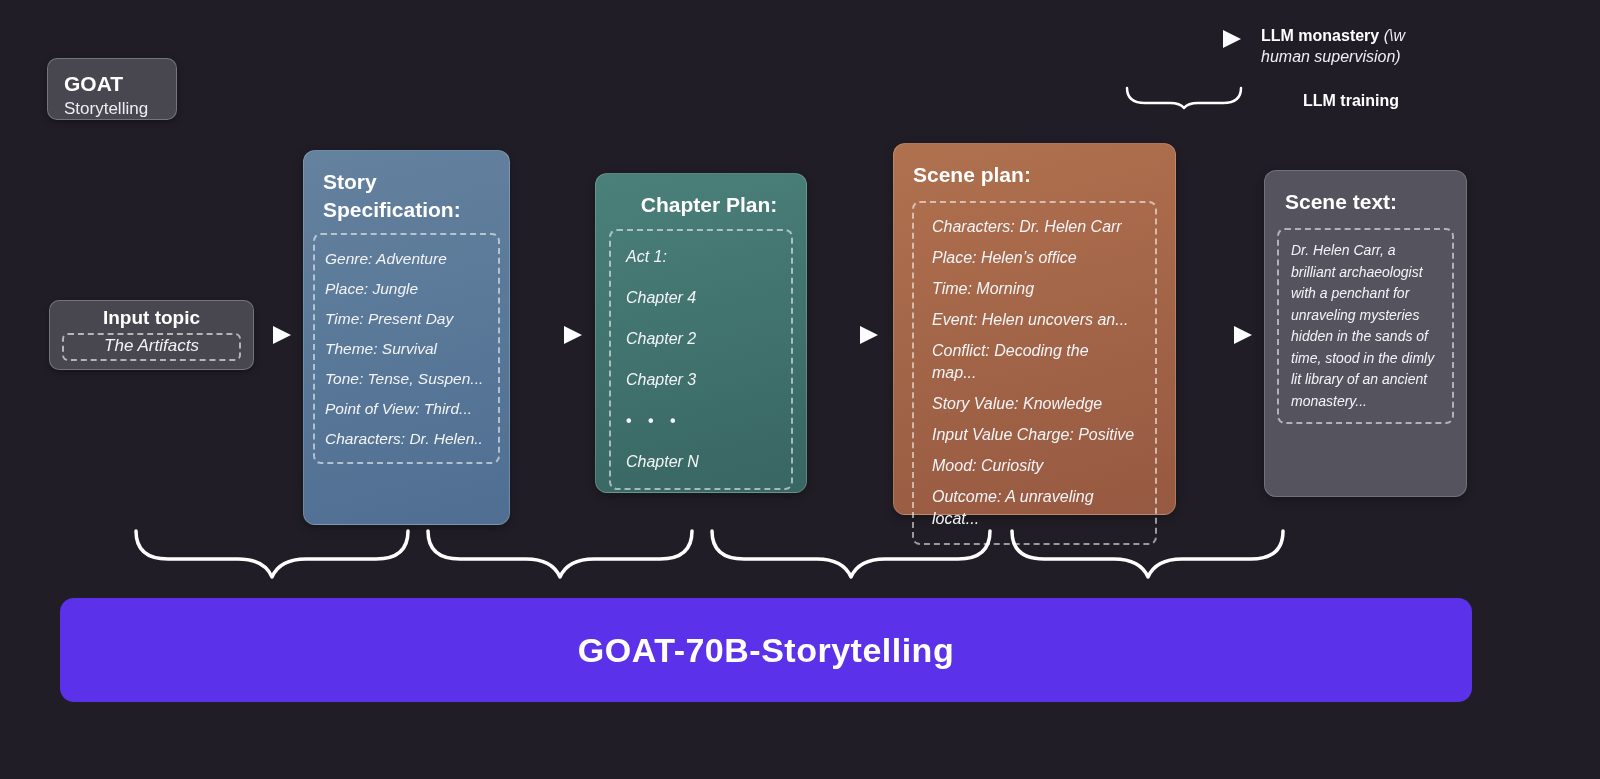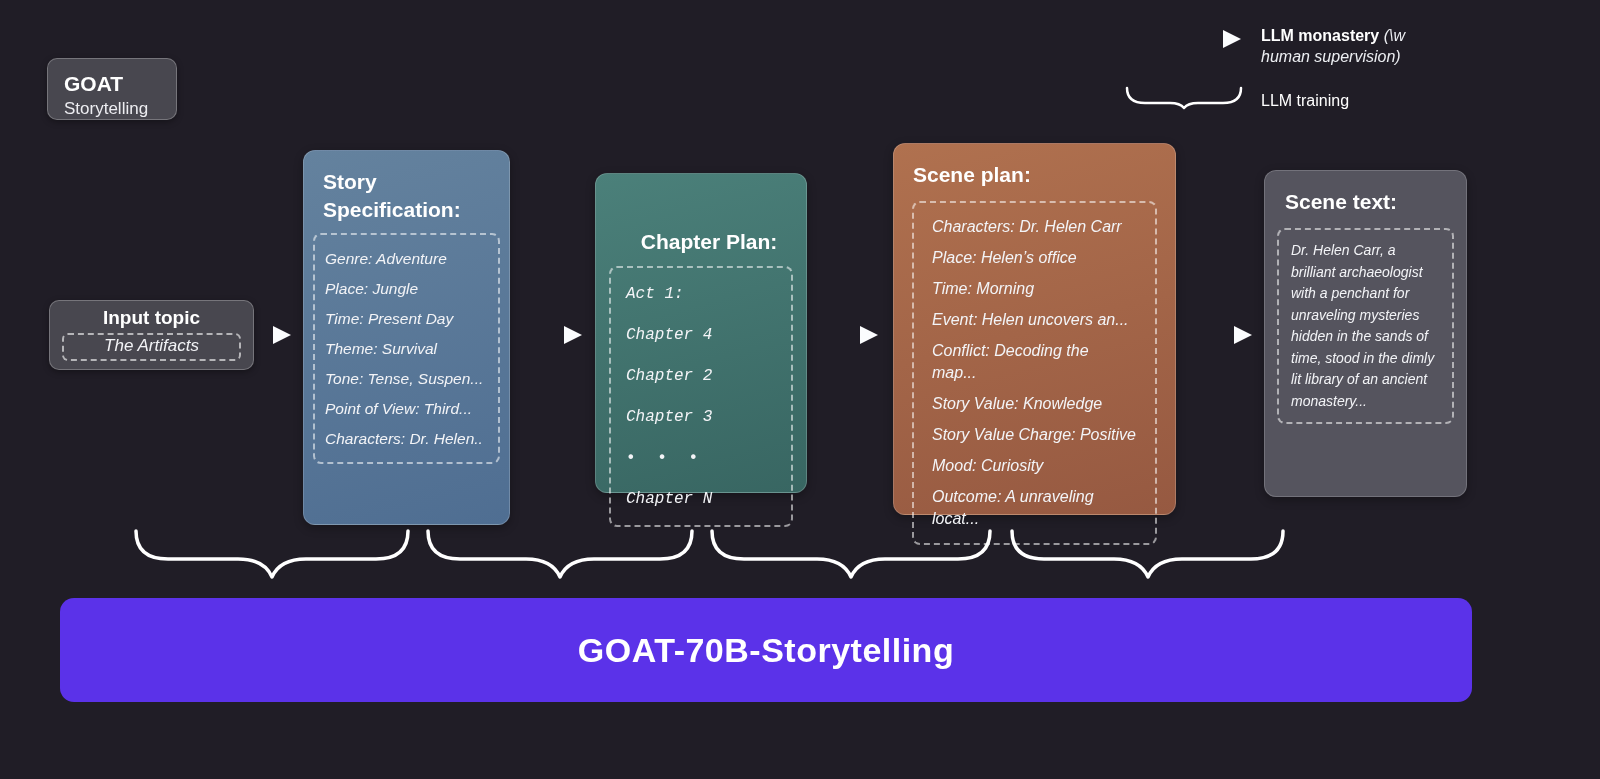--- a/index.html
+++ b/index.html
@@ -24,48 +24,48 @@
   #input-box .t{font-size:19px;font-weight:bold;margin-top:6px;}
   #input-box .v{
     margin:4px 12px 0;border:2px dashed rgba(255,255,255,.6);border-radius:6px;
     font-style:italic;font-size:17px;padding:1px 0 3px;color:#f2f3f6;
   }
 
   
   #legend-gen-text{left:1261px;top:25px;width:230px;font-size:16px;line-height:21px;}
   #legend-gen-text .b{font-weight:bold;}
   #legend-gen-text .i{font-style:italic;color:#eceef2;}
-  #legend-training-text{left:1261px;top:92px;font-size:16px;font-weight:normal;}
+  #legend-training-text{left:1303px;top:92px;font-size:16px;font-weight:bold;}
 
   
   .stage{
     position:absolute;border-radius:12px;border:1px solid rgba(255,255,255,.18);
     box-sizing:border-box;box-shadow:0 3px 10px rgba(0,0,0,.3);
   }
   #stage-story{left:303px;top:150px;width:207px;height:375px;
     background:linear-gradient(165deg,#64829e,#4f6e92);}
   #stage-chapter{left:595px;top:173px;width:212px;height:320px;
     background:linear-gradient(165deg,#4b807a,#386662);}
   #stage-sceneplan{left:893px;top:143px;width:283px;height:372px;
     background:linear-gradient(165deg,#b0714f,#965941);}
   #stage-scenetext{left:1264px;top:170px;width:203px;height:327px;background:#55545e;}
 
   .stage-title{font-size:21px;font-weight:bold;line-height:28px;padding:17px 18px 0 19px;}
-  #stage-chapter .stage-title{text-align:center;padding-left:16px;padding-right:0;margin-top:37px;}
+  #stage-chapter .stage-title{text-align:center;padding-left:16px;padding-right:0;}
   #stage-sceneplan .stage-title{}
   #stage-scenetext .stage-title{padding-left:20px;}
 
   .dash-box{
     border:2px dashed rgba(255,255,255,.55);border-radius:8px;
     font-style:italic;box-sizing:border-box;color:#f3f4f7;
   }
   #stage-story .dash-box{margin:9px 9px 0;padding:13px 10px;}
   #stage-story .item{font-size:15.5px;line-height:21px;margin-bottom:9px;}
   #stage-chapter .dash-box{margin:10px 13px 0;padding:15px 15px;}
-  #stage-chapter .item{font-size:16px;line-height:22px;margin-bottom:19px;font-family:Liberation Mono, monospace;}
+  #stage-chapter .item{font-size:16px;line-height:22px;margin-bottom:19px;}
   #stage-sceneplan .dash-box{margin:12px 18px 0;padding:13px 18px;}
   #stage-sceneplan .item{font-size:16px;line-height:22px;margin-bottom:9px;}
   .item:last-child{margin-bottom:0 !important;}
   .item.dots{
     font-style:normal;font-weight:bold;font-size:17px;
     letter-spacing:6px;line-height:14px;margin-bottom:17px;
   }
   #stage-scenetext .dash-box{margin:12px 12px 0;padding:10px 12px;}
   #stage-scenetext .body{font-size:14px;line-height:21.5px;font-style:italic;}
 
@@ -157,21 +157,21 @@
 
   <div id="stage-sceneplan" class="stage">
     <div class="stage-title">Scene plan:</div>
     <div class="dash-box">
         <div class="item">Characters: Dr. Helen Carr</div>
         <div class="item">Place: Helen’s office</div>
         <div class="item">Time: Morning</div>
         <div class="item">Event: Helen uncovers an...</div>
         <div class="item">Conflict: Decoding the map...</div>
         <div class="item">Story Value: Knowledge</div>
-        <div class="item">Story Value Charge: Positive</div>
+        <div class="item">Input Value Charge: Positive</div>
         <div class="item">Mood: Curiosity</div>
         <div class="item">Outcome: A unraveling locat...</div>
       </div>
   </div>
 
   <div id="stage-scenetext" class="stage">
     <div class="stage-title">Scene text:</div>
     <div class="dash-box">
       <div class="body">Dr. Helen Carr, a brilliant archaeologist with a penchant for unraveling mysteries hidden in the sands of time, stood in the dimly lit library of an ancient monastery...</div>
     </div>

